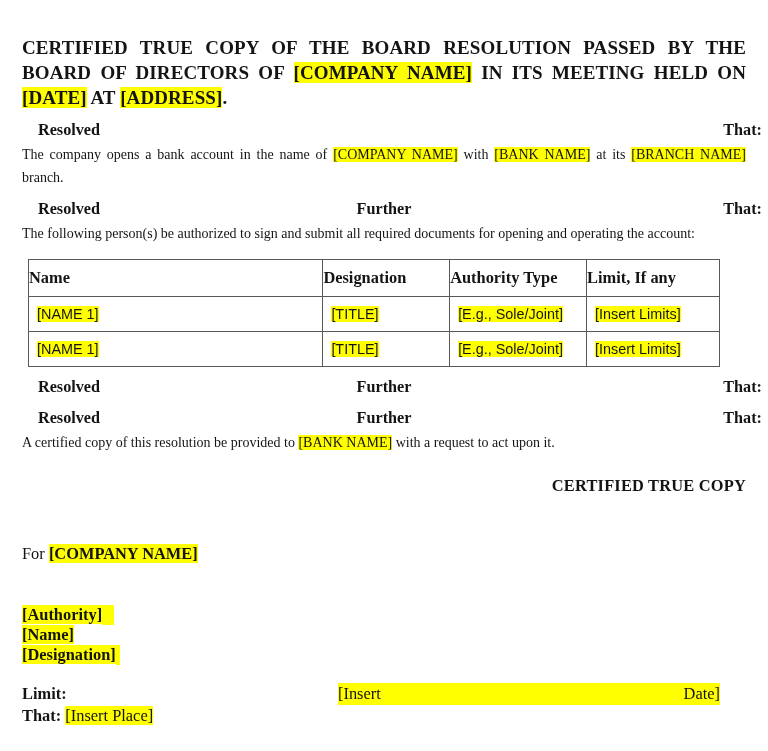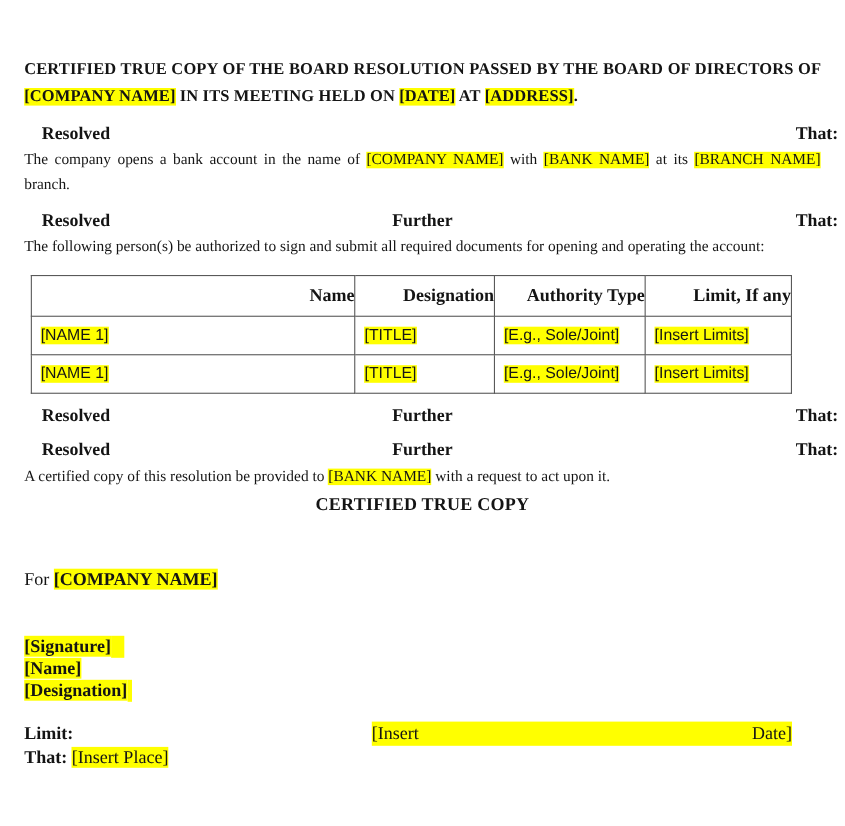--- a/index.html
+++ b/index.html
@@ -22,22 +22,22 @@
     box-sizing: border-box;
     padding: 0 22px;
   }
   .hl {
     background: #ffff00;
   }
 
   
   .doc-title {
     margin: 0;
-    padding-top: 51px;
-    font-size: 15px;
+    padding-top: 35px;
+    font-size: 19px;
     font-weight: bold;
     line-height: 25px;
     text-align: justify;
     text-align-last: left;
     letter-spacing: 0.1px;
     width: 724px;
   }
 
   
   .resolved-line {
@@ -78,44 +78,44 @@
     table-layout: fixed;
   }
   .res-table th,
   .res-table td {
     border: 1px solid #595959;
     padding: 0;
     vertical-align: middle;
   }
   .res-table th {
     height: 36px;
-    text-align: right;
+    text-align: left;
     font-size: 16.4px;
     font-weight: bold;
     font-family: "Liberation Serif", "DejaVu Serif", serif;
   }
   .res-table td {
     height: 34px;
     padding-left: 8px;
     font-size: 14.4px;
     font-family: "Liberation Sans", "DejaVu Sans", sans-serif;
     color: #161616;
   }
   .col-name  { width: 288px; }
   .col-desig { width: 124px; }
   .col-auth  { width: 134px; }
   .col-limit { width: 130px; }
 
   
   .certified {
     width: 724px;
-    text-align: center;
-    font-size: 16.4px;
-    font-weight: bold;
-    margin-top: 4px;
+    text-align: right;
+    font-size: 16.4px;
+    font-weight: bold;
+    margin-top: 22px;
     letter-spacing: 0.2px;
   }
 
   .for-line {
     width: 724px;
     margin-top: 47px;
     font-size: 16.4px;
     line-height: 21px;
   }
   .for-line b { font-weight: bold; }
@@ -229,21 +229,21 @@
     <span>A certified copy of this resolution be provided to </span><span class="hl">[BANK NAME]</span><span> with a request to act upon it.</span>
   </p>
 
   <div class="certified">CERTIFIED TRUE COPY</div>
 
   <div class="for-line">
     <span>For </span><b class="hl">[COMPANY NAME]</b>
   </div>
 
   <div class="sig-block">
-    <div><span class="hl">[Signature]</span><span class="hl sig-sep">&nbsp;&nbsp;&nbsp;</span></div>
+    <div><span class="hl">[Authority]</span><span class="hl sig-sep">&nbsp;&nbsp;&nbsp;</span></div>
     <div><span class="hl">[Name]</span></div>
     <div><span class="hl">[Designation]</span><span class="hl sig-sep">&nbsp;</span></div>
   </div>
 
   <div class="footer">
     <div class="date-row">
       <span class="lbl">Limit:</span>
       <span class="date-fill">
         <span>[Insert</span>
         <span>Date]</span>

